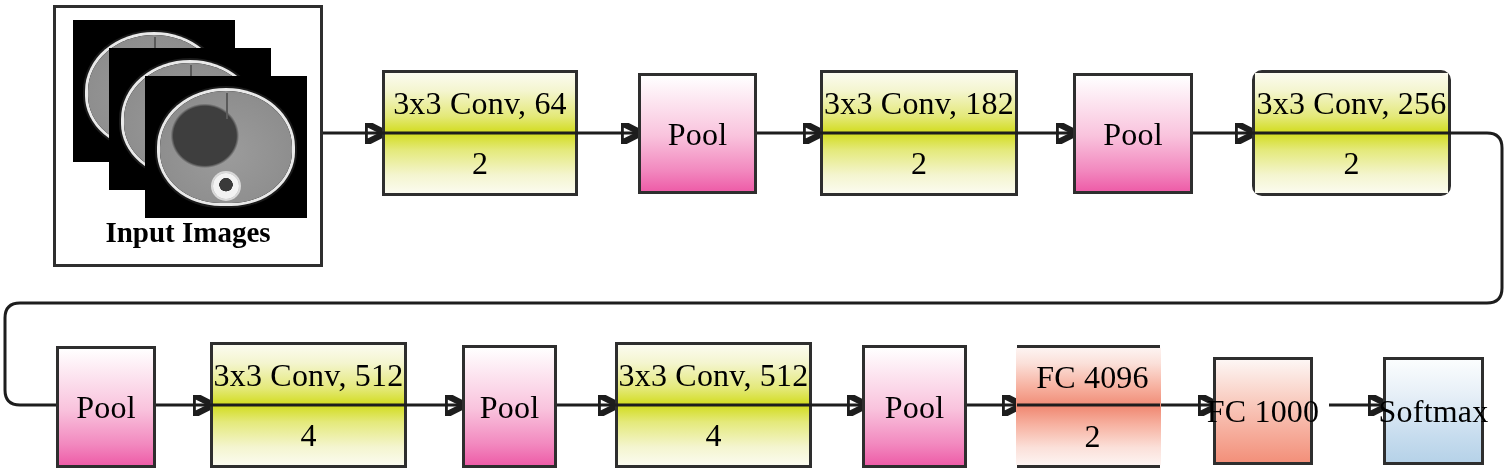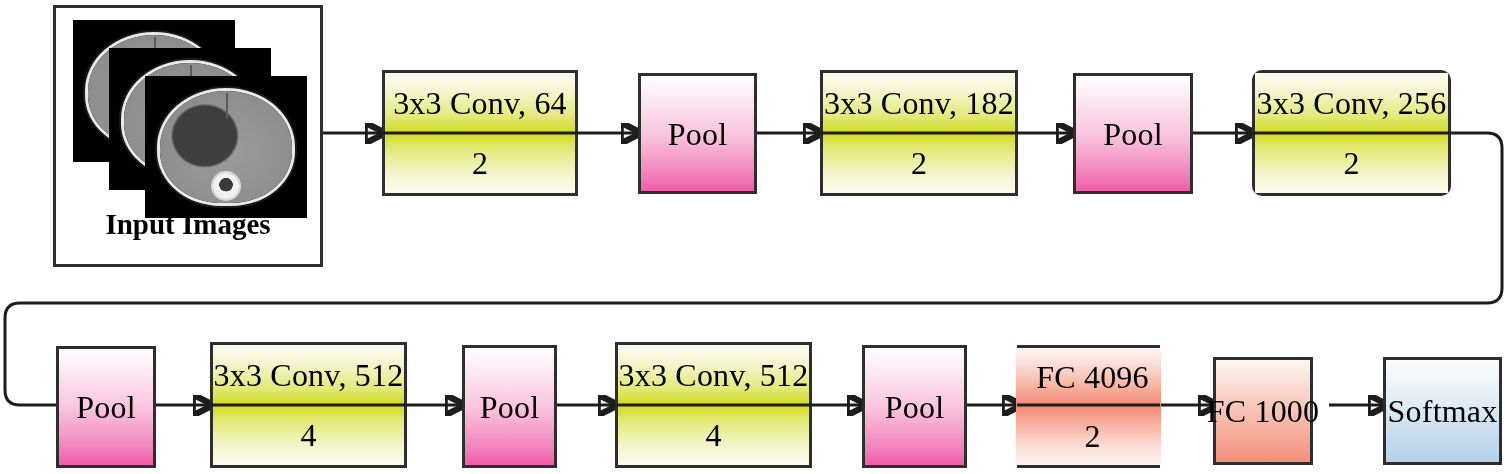--- a/index.html
+++ b/index.html
@@ -81,21 +81,21 @@
     box-shadow:0 0 0 2px #d9d9d9;
   }
   .ct .fiss{
     position:absolute;left:50%;top:2px;width:2px;height:26px;background:#5a5a5a;
   }
   .ct.c1 .scan,.ct.c2 .scan{
     background:
       radial-gradient(ellipse 70% 72% at 50% 55%, #9c9c9c 0%, #8e8e8e 72%, #7d7d7d 100%);
   }
   .inputlabel{
-    position:absolute;left:0;right:0;top:200px;text-align:center;
+    position:absolute;left:0;right:0;top:208px;text-align:center;
     font-family:"Liberation Serif", serif;font-weight:bold;font-size:29px;color:#000;
   }
 
   
   svg#wires{position:absolute;left:0;top:0;width:1505px;height:474px;z-index:1;overflow:visible;}
   svg#wires line,svg#wires path{stroke:#1d1d1d;stroke-width:3;fill:none;}
   
   svg#crosswires{position:absolute;left:0;top:0;width:1505px;height:474px;z-index:5;overflow:visible;pointer-events:none;}
   svg#crosswires line{stroke:#1d1d1d;stroke-width:3;}
 </style>
@@ -221,21 +221,21 @@
       </div>
     <div class="half bot">
         <span class="lbl">2</span>
       </div>
   </div>
 
   <div class="blk fc1" style="left:1213px;top:357px;width:100px;height:108px;">
     <span class="lbl">FC 1000</span>
   </div>
 
-  <div class="blk softmax" style="left:1383px;top:357px;width:119px;height:108px;">
+  <div class="blk softmax" style="left:1383px;top:357px;width:101px;height:108px;">
     <span class="lbl">Softmax</span>
   </div>
 
   <svg id="crosswires">
     <line x1="382" y1="133" x2="578" y2="133"></line>
     <line x1="820" y1="133" x2="1018" y2="133"></line>
     <line x1="1252" y1="133" x2="1451" y2="133"></line>
     <line x1="210" y1="405" x2="407" y2="405"></line>
     <line x1="615" y1="405" x2="812" y2="405"></line>
     <line x1="1017" y1="405" x2="1160" y2="405"></line>

